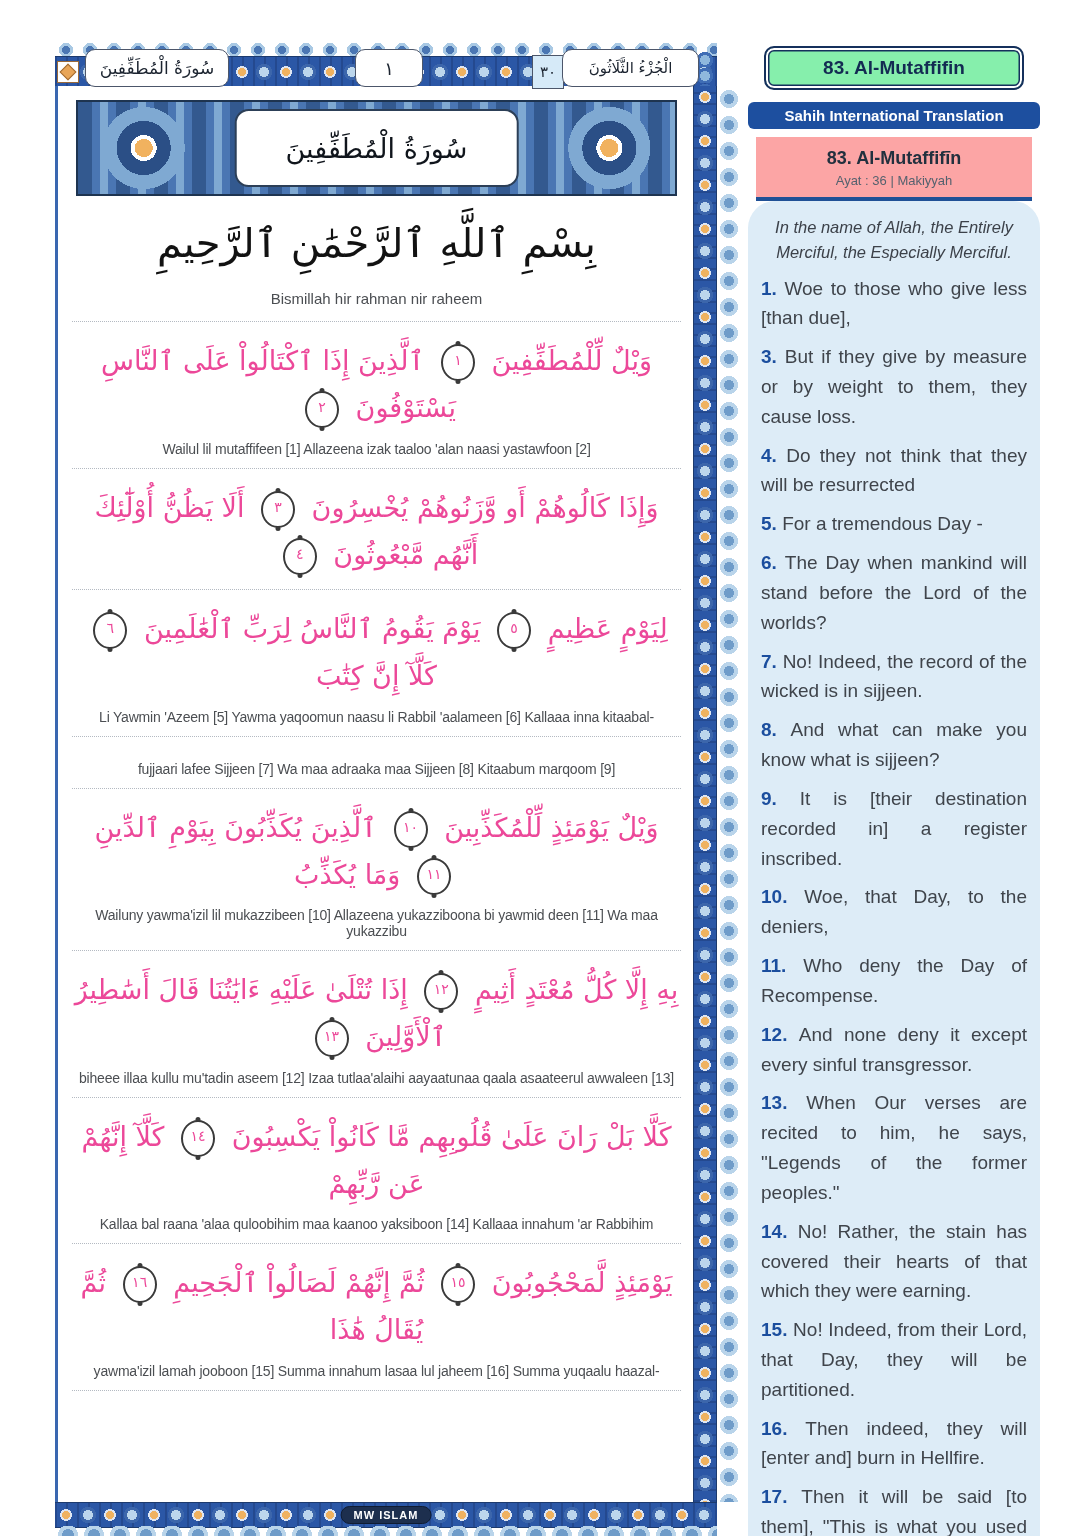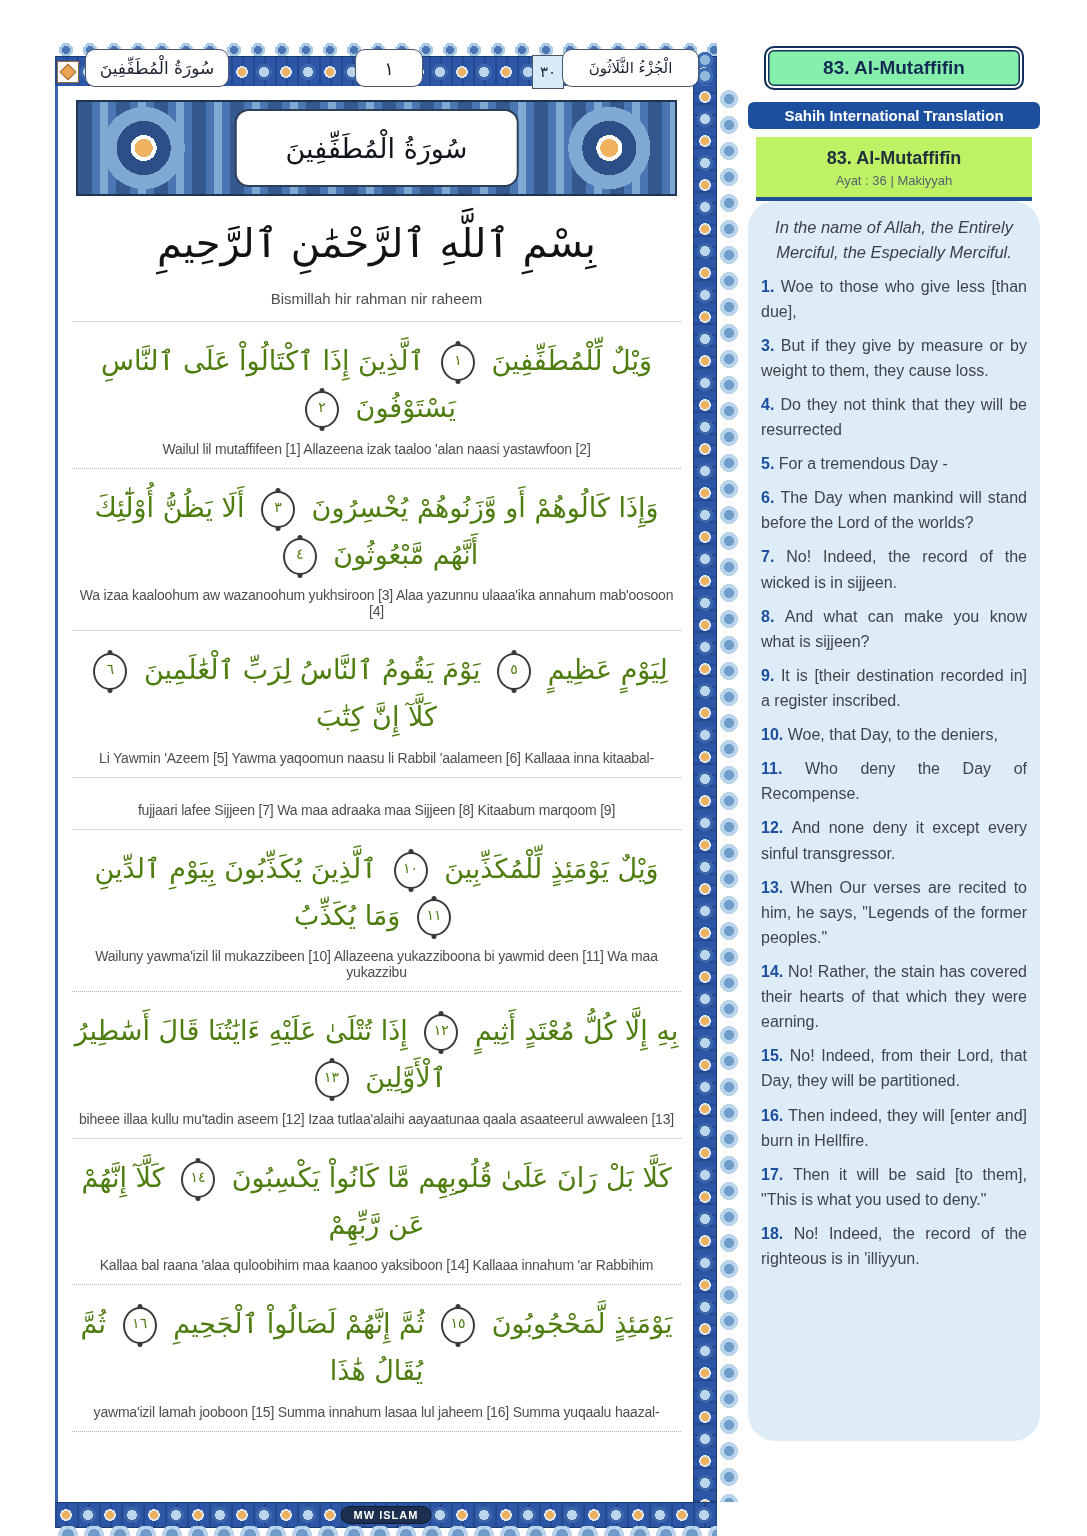--- a/index.html
+++ b/index.html
@@ -67,21 +67,21 @@
     background:#ffffff;border:2px solid #2c3f57;border-radius:14px;display:flex;align-items:center;
     justify-content:center;font-family:"DejaVu Sans",sans-serif;font-size:27px;color:#10151c;z-index:2;}
 
   .bismillah-block{text-align:center;padding:18px 0 14px;border-bottom:1px dotted #b4bac2;}
   .bismillah-ar{font-family:"DejaVu Sans",sans-serif;font-size:40px;color:#121212;direction:rtl;}
   .bismillah-tr{margin-top:24px;font-size:15px;color:#4b4e52;}
 
   .verse-block{padding:15px 0 11px;border-bottom:1px dotted #b4bac2;text-align:center;}
   .verse-block:last-child{border-bottom:none;}
   .arabic-line{direction:rtl;font-family:"DejaVu Sans",sans-serif;font-size:27px;line-height:1.75;
-    color:#4d7c0f;}
+    color:#ec4899;}
   .ayah-num{display:inline-block;min-width:24px;height:33px;line-height:29px;padding:0 3px;
     border:2px solid #3a3a3a;border-radius:50%;text-align:center;font-size:14px;margin:0 8px;
     vertical-align:middle;background:#fff;position:relative;}
   .ayah-num::before,.ayah-num::after{content:"";position:absolute;left:50%;transform:translateX(-50%);
     width:5px;height:5px;background:#3a3a3a;border-radius:50%;}
   .ayah-num::before{top:-5px;}
   .ayah-num::after{bottom:-5px;}
   .translit-line{margin-top:9px;font-size:14px;letter-spacing:-0.2px;color:#4b4e52;}
 
   .bottom-ribbon{position:absolute;left:0;top:1462px;width:662px;height:24px;
@@ -105,29 +105,29 @@
     border:2px solid #15305c;border-radius:10px;box-shadow:inset 0 0 0 2px #ffffff,inset 0 0 0 3.5px #15305c;
     display:flex;align-items:center;justify-content:center;font-size:19px;font-weight:bold;color:#132b52;}
   .frame-orn{position:absolute;top:50%;width:18px;height:18px;transform:translateY(-50%) rotate(45deg);
     background:#7db3d8;border:3px solid #15305c;z-index:-1;}
   .frame-orn.left{left:-15px;}
   .frame-orn.right{right:-15px;}
   .frame-orn::after{content:"";position:absolute;inset:4px;background:#e8a558;}
 
   .sit-banner{margin-top:12px;height:27px;background:#1d4f9f;border-radius:6px;color:#ffffff;
     font-size:15px;font-weight:bold;display:flex;align-items:center;justify-content:center;}
-  .info-box{margin:8px 8px 0;background:#bef264;border-bottom:4px solid #1f5096;
+  .info-box{margin:8px 8px 0;background:#fca5a5;border-bottom:4px solid #1f5096;
     text-align:center;padding:11px 0 9px;}
   .info-title{font-size:18px;font-weight:bold;color:#22303e;}
   .info-meta{margin-top:4px;font-size:13px;color:#55616e;}
 
   .panel{background:#ddecf7;padding:12px 13px 18px;min-height:1240px;box-sizing:border-box;border-radius:27px;}
   .bismillah-translation{font-style:italic;text-align:center;font-size:16.5px;line-height:1.5;
     color:#3c4149;margin:2px 2px 4px;}
-  .tverse{margin:9px 0 0;font-size:16px;line-height:1.57;color:#3f444b;text-align:justify;}
+  .tverse{margin:9px 0 0;font-size:19px;line-height:1.57;color:#3f444b;text-align:justify;}
   .vnum{font-weight:bold;color:#1b4e9e;}
 </style>
 </head>
 <body>
 
 <div id="screen">
 
   <div id="quran-page">
     <div class="crown-strip"></div>
 
@@ -164,21 +164,20 @@
         <div class="bismillah-tr">Bismillah hir rahman nir raheem</div>
       </div>
 
       <div id="verse-rows">
           <div class="verse-block">
             <div class="arabic-line" dir="rtl"><span class="ar-seg">وَيْلٌ لِّلْمُطَفِّفِينَ</span> <span class="ayah-num">١</span> <span class="ar-seg">ٱلَّذِينَ إِذَا ٱكْتَالُواْ عَلَى ٱلنَّاسِ يَسْتَوْفُونَ</span> <span class="ayah-num">٢</span> </div>
             <div class="translit-line">Wailul lil mutaffifeen  [1]  Allazeena izak taaloo 'alan naasi yastawfoon  [2]</div>
           </div>
           <div class="verse-block">
             <div class="arabic-line" dir="rtl"><span class="ar-seg">وَإِذَا كَالُوهُمْ أَو وَّزَنُوهُمْ يُخْسِرُونَ</span> <span class="ayah-num">٣</span> <span class="ar-seg">أَلَا يَظُنُّ أُوْلَٰٓئِكَ أَنَّهُم مَّبْعُوثُونَ</span> <span class="ayah-num">٤</span> </div>
-            <div class="translit-line">Wa izaa kaaloohum aw wazanoohum yukhsiroon  [3]  Alaa yazunnu ulaaa'ika annahum mab'oosoon  [4]</div>
           </div>
           <div class="verse-block">
             <div class="arabic-line" dir="rtl"><span class="ar-seg">لِيَوْمٍ عَظِيمٍ</span> <span class="ayah-num">٥</span> <span class="ar-seg">يَوْمَ يَقُومُ ٱلنَّاسُ لِرَبِّ ٱلْعَٰلَمِينَ</span> <span class="ayah-num">٦</span> <span class="ar-seg">كَلَّآ إِنَّ كِتَٰبَ</span> </div>
             <div class="translit-line">Li Yawmin 'Azeem  [5]  Yawma yaqoomun naasu li Rabbil 'aalameen  [6]  Kallaaa inna kitaabal-</div>
           </div>
           <div class="verse-block">
             <div class="translit-line">fujjaari lafee Sijjeen  [7]  Wa maa adraaka maa Sijjeen  [8]  Kitaabum marqoom  [9]</div>
           </div>
           <div class="verse-block">
             <div class="arabic-line" dir="rtl"><span class="ar-seg">وَيْلٌ يَوْمَئِذٍ لِّلْمُكَذِّبِينَ</span> <span class="ayah-num">١٠</span> <span class="ar-seg">ٱلَّذِينَ يُكَذِّبُونَ بِيَوْمِ ٱلدِّينِ</span> <span class="ayah-num">١١</span> <span class="ar-seg">وَمَا يُكَذِّبُ</span> </div>

